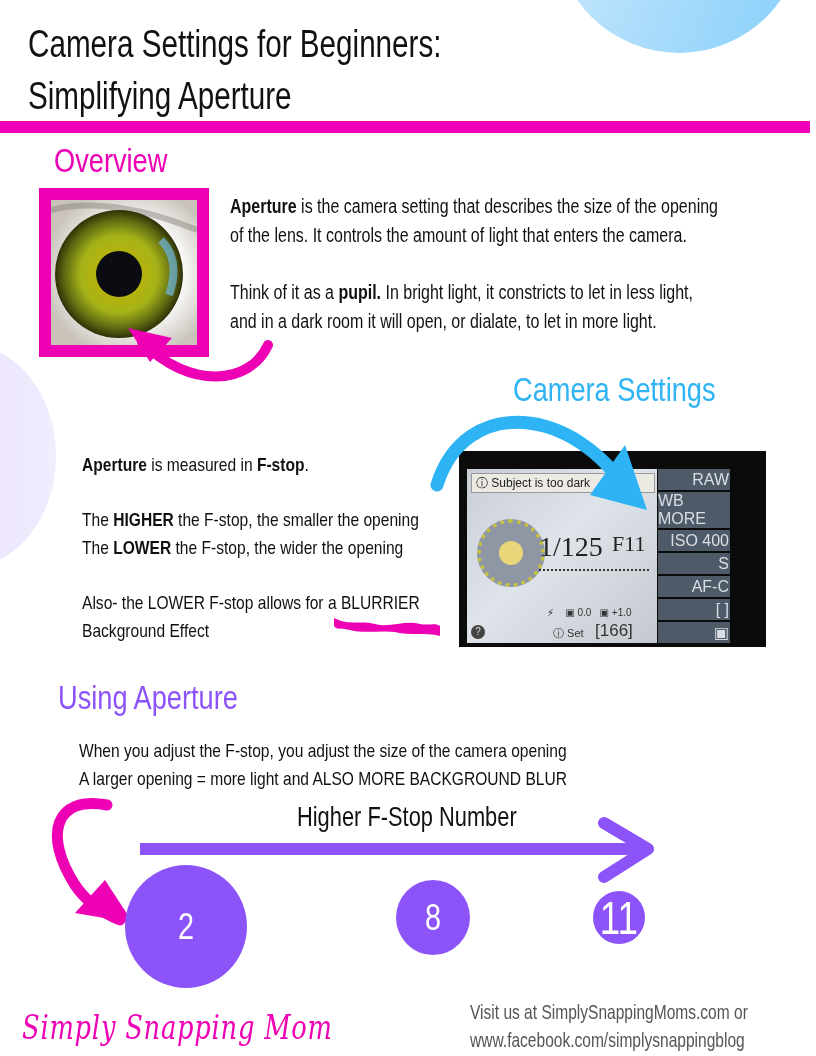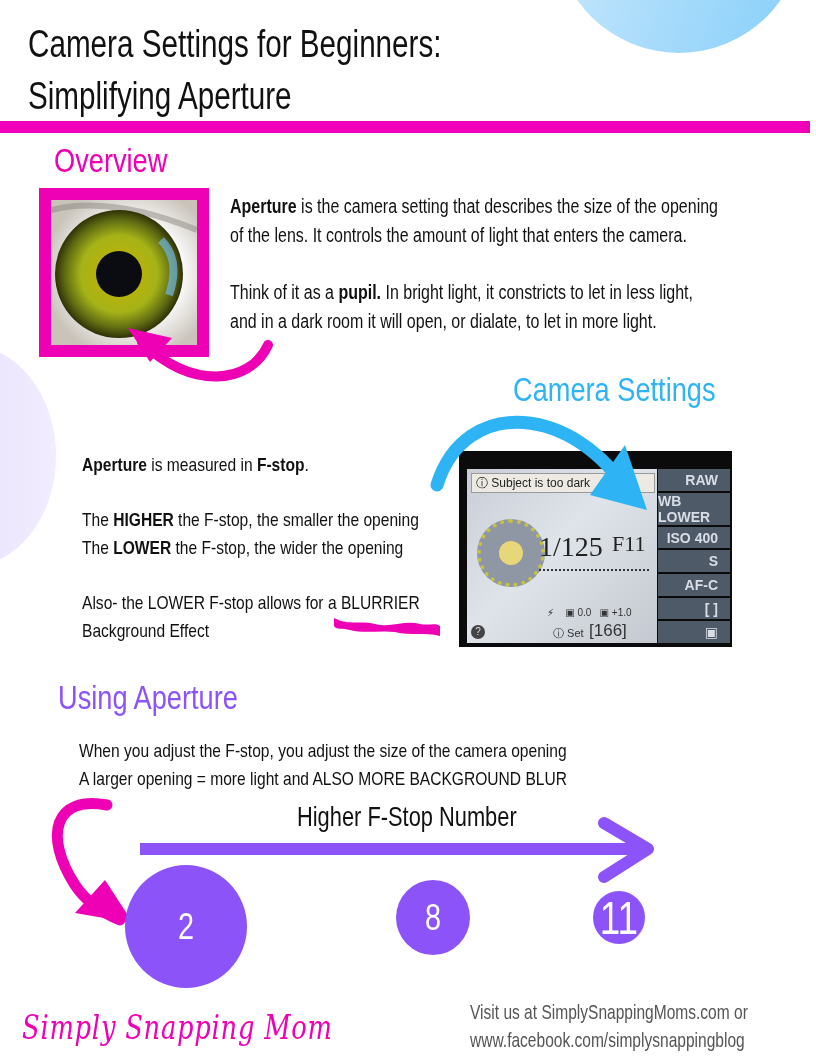--- a/index.html
+++ b/index.html
@@ -40,48 +40,48 @@
     transform: scaleX(0.82); transform-origin: left top;
   }
   .body-text b { font-weight: 700; }
 
   .h-camera {
     left: 513px; top: 370px; font-size: 34px; color: #2eb3f4;
     transform: scaleX(0.8); transform-origin: left top; white-space: nowrap;
   }
 
   .lcd-wrap {
-    left: 459px; top: 451px; width: 273px; height: 196px; background: #0b0b0b;
+    left: 459px; top: 451px; width: 307px; height: 196px; background: #0b0b0b;
   }
   .lcd {
     position: absolute; left: 8px; top: 18px; width: 190px; height: 174px;
     background: linear-gradient(135deg, #c9ced6 0%, #dfe3ea 45%, #c4c8cf 100%);
   }
   .lcd-side {
     position: absolute; left: 199px; top: 18px; width: 72px; height: 174px;
     display: flex; flex-direction: column; gap: 2px;
   }
   .lcd-side div {
-    background: #4f5a68; color: #d9dee6; font-size: 14px; flex: 1;
-    display: flex; align-items: center; justify-content: flex-end; padding-right: 12px;
-    font-weight: bold;
+    background: #4f5a68; color: #d9dee6; font-size: 16px; flex: 1;
+    display: flex; align-items: center; justify-content: flex-end; padding-right: 1px;
+    font-weight: normal;
   }
   .lcd-msg {
     position: absolute; left: 4px; top: 4px; width: 178px; height: 18px;
     background: #eceae3; border: 1px solid #999; font-size: 12px; line-height: 18px;
     padding-left: 4px; color: #222; white-space: nowrap; overflow: hidden;
   }
   .lcd-shutter {
     position: absolute; left: 72px; top: 62px; font-size: 28px; font-family: "Liberation Serif", serif; color: #222;
   }
   .lcd-f {
     position: absolute; left: 145px; top: 62px; font-size: 22px; font-family: "Liberation Serif", serif; color: #222;
   }
   .lcd-count {
-    position: absolute; left: 122px; top: 152px; font-size: 17px; color: #333;
+    position: absolute; left: 128px; top: 152px; font-size: 17px; color: #333;
   }
   .lcd-set {
     position: absolute; left: 86px; top: 157px; font-size: 11px; color: #333; text-align: right;
   }
   .lcd-help {
     position: absolute; left: 4px; top: 156px; width: 14px; height: 14px; border-radius: 50%;
     background: #444; color: #ddd; font-size: 10px; text-align: center; line-height: 14px;
   }
   .lcd-flash-row {
     position: absolute; left: 80px; top: 138px; font-size: 10px; color: #333; white-space: nowrap;
@@ -197,21 +197,21 @@
     <div class="lcd-shutter">1/125</div>
     <div class="lcd-f">F11</div>
     <div class="meter"></div>
     <div class="lcd-flash-row">⚡ &nbsp;&nbsp; ▣ <span>0.0</span> &nbsp; ▣ <span>+1.0</span></div>
     <div class="lcd-help">?</div>
     <div class="lcd-set">ⓘ <span>Set</span></div>
     <div class="lcd-count">[166]</div>
   </div>
   <div class="lcd-side">
     <div>RAW</div>
-    <div>WB LOWER</div>
+    <div>WB MORE</div>
     <div>ISO 400</div>
     <div>S</div>
     <div>AF-C</div>
     <div>[ ]</div>
     <div>▣</div>
   </div>
 </div>
 
 <svg class="abs" style="left:425px;top:405px" width="240" height="110" viewBox="0 0 240 110">
   <path d="M12 80 C40 -10 150 0 205 90" stroke="#2eb3f4" stroke-width="13" fill="none" stroke-linecap="round"></path>

